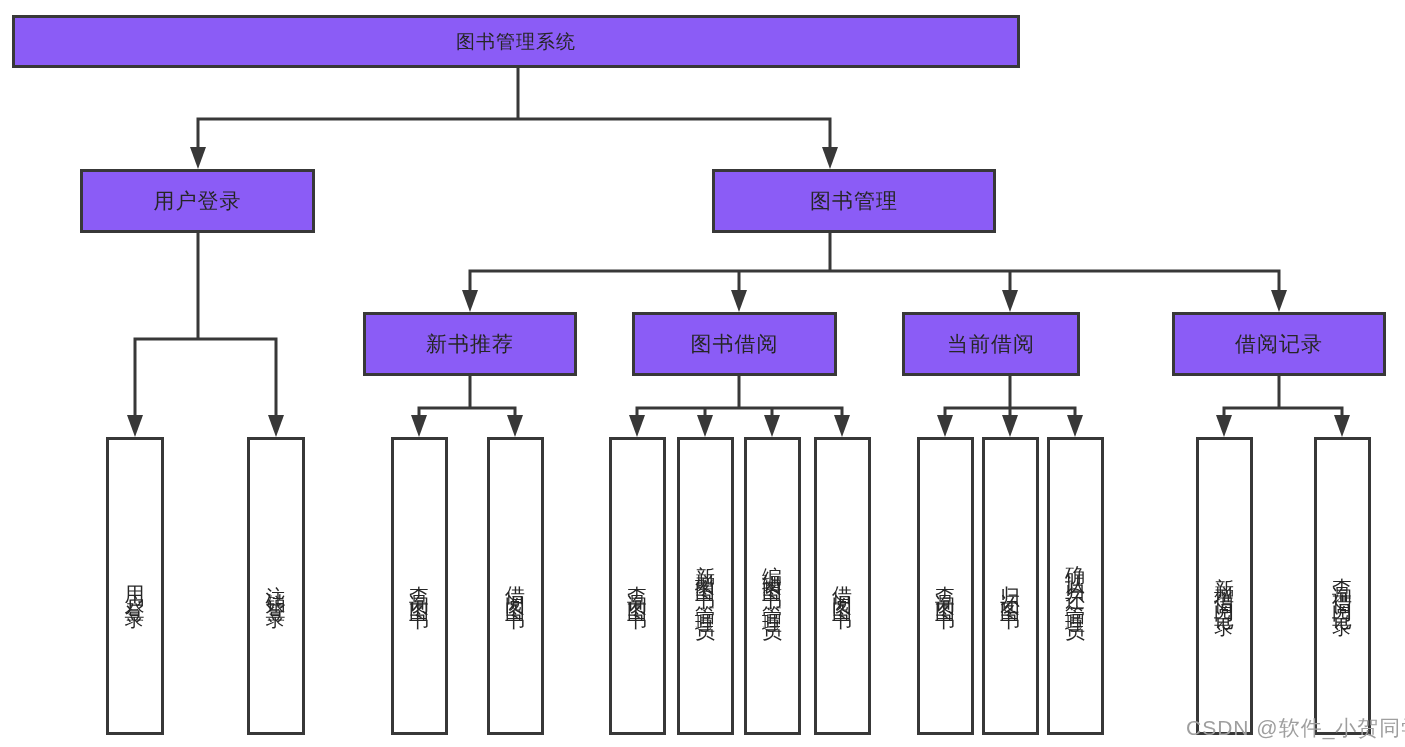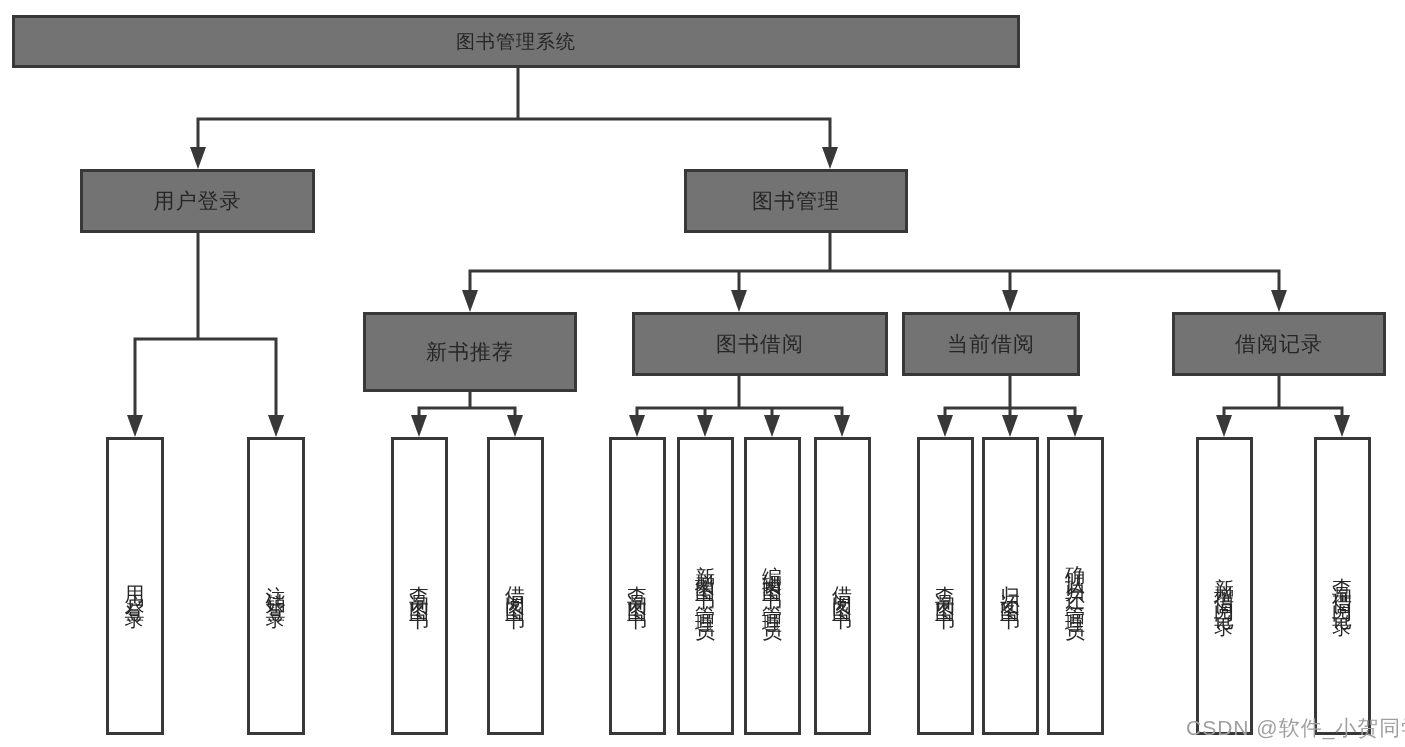--- a/index.html
+++ b/index.html
@@ -4,21 +4,21 @@
 <style>
   html,body{margin:0;padding:0;background:#ffffff;}
   .canvas{
     position:relative;width:1405px;height:747px;background:#ffffff;
     font-family:"Liberation Sans",sans-serif;overflow:hidden;
   }
   svg.connectors{position:absolute;left:0;top:0;z-index:0;}
   .hbox{
     position:absolute;z-index:1;box-sizing:border-box;
     display:flex;align-items:center;justify-content:center;
-    border:3px solid #383838;background:#737373;
+    border:3px solid #383838;background:#8b5cf6;
     font-size:21px;color:#262626;letter-spacing:1px;
   }
   .hbox.root{font-size:19px;}
   .vbox{
     position:absolute;z-index:1;box-sizing:border-box;top:437px;height:298px;
     display:flex;align-items:center;justify-content:center;
     border:3px solid #383838;background:#ffffff;
     font-size:20px;color:#262626;
   }
   .vbox .label{
@@ -75,28 +75,28 @@
     </g>
   </svg>
 
   <div class="hbox root" style="left:12px;top:15px;width:1008px;height:53px">
     <span class="label">图书管理系统</span>
   </div>
 
   <div class="hbox" style="left:80px;top:169px;width:235px;height:64px">
     <span class="label">用户登录</span>
   </div>
-  <div class="hbox" style="left:684px;top:169px;width:224px;height:64px">
+  <div class="hbox" style="left:712px;top:169px;width:284px;height:64px">
     <span class="label">图书管理</span>
   </div>
 
-  <div class="hbox" style="left:363px;top:312px;width:214px;height:80px">
+  <div class="hbox" style="left:363px;top:312px;width:214px;height:64px">
     <span class="label">新书推荐</span>
   </div>
-  <div class="hbox" style="left:632px;top:312px;width:256px;height:64px">
+  <div class="hbox" style="left:632px;top:312px;width:205px;height:64px">
     <span class="label">图书借阅</span>
   </div>
   <div class="hbox" style="left:902px;top:312px;width:178px;height:64px">
     <span class="label">当前借阅</span>
   </div>
   <div class="hbox" style="left:1172px;top:312px;width:214px;height:64px">
     <span class="label">借阅记录</span>
   </div>
 
   <div class="vbox" style="left:106px;width:58px">

